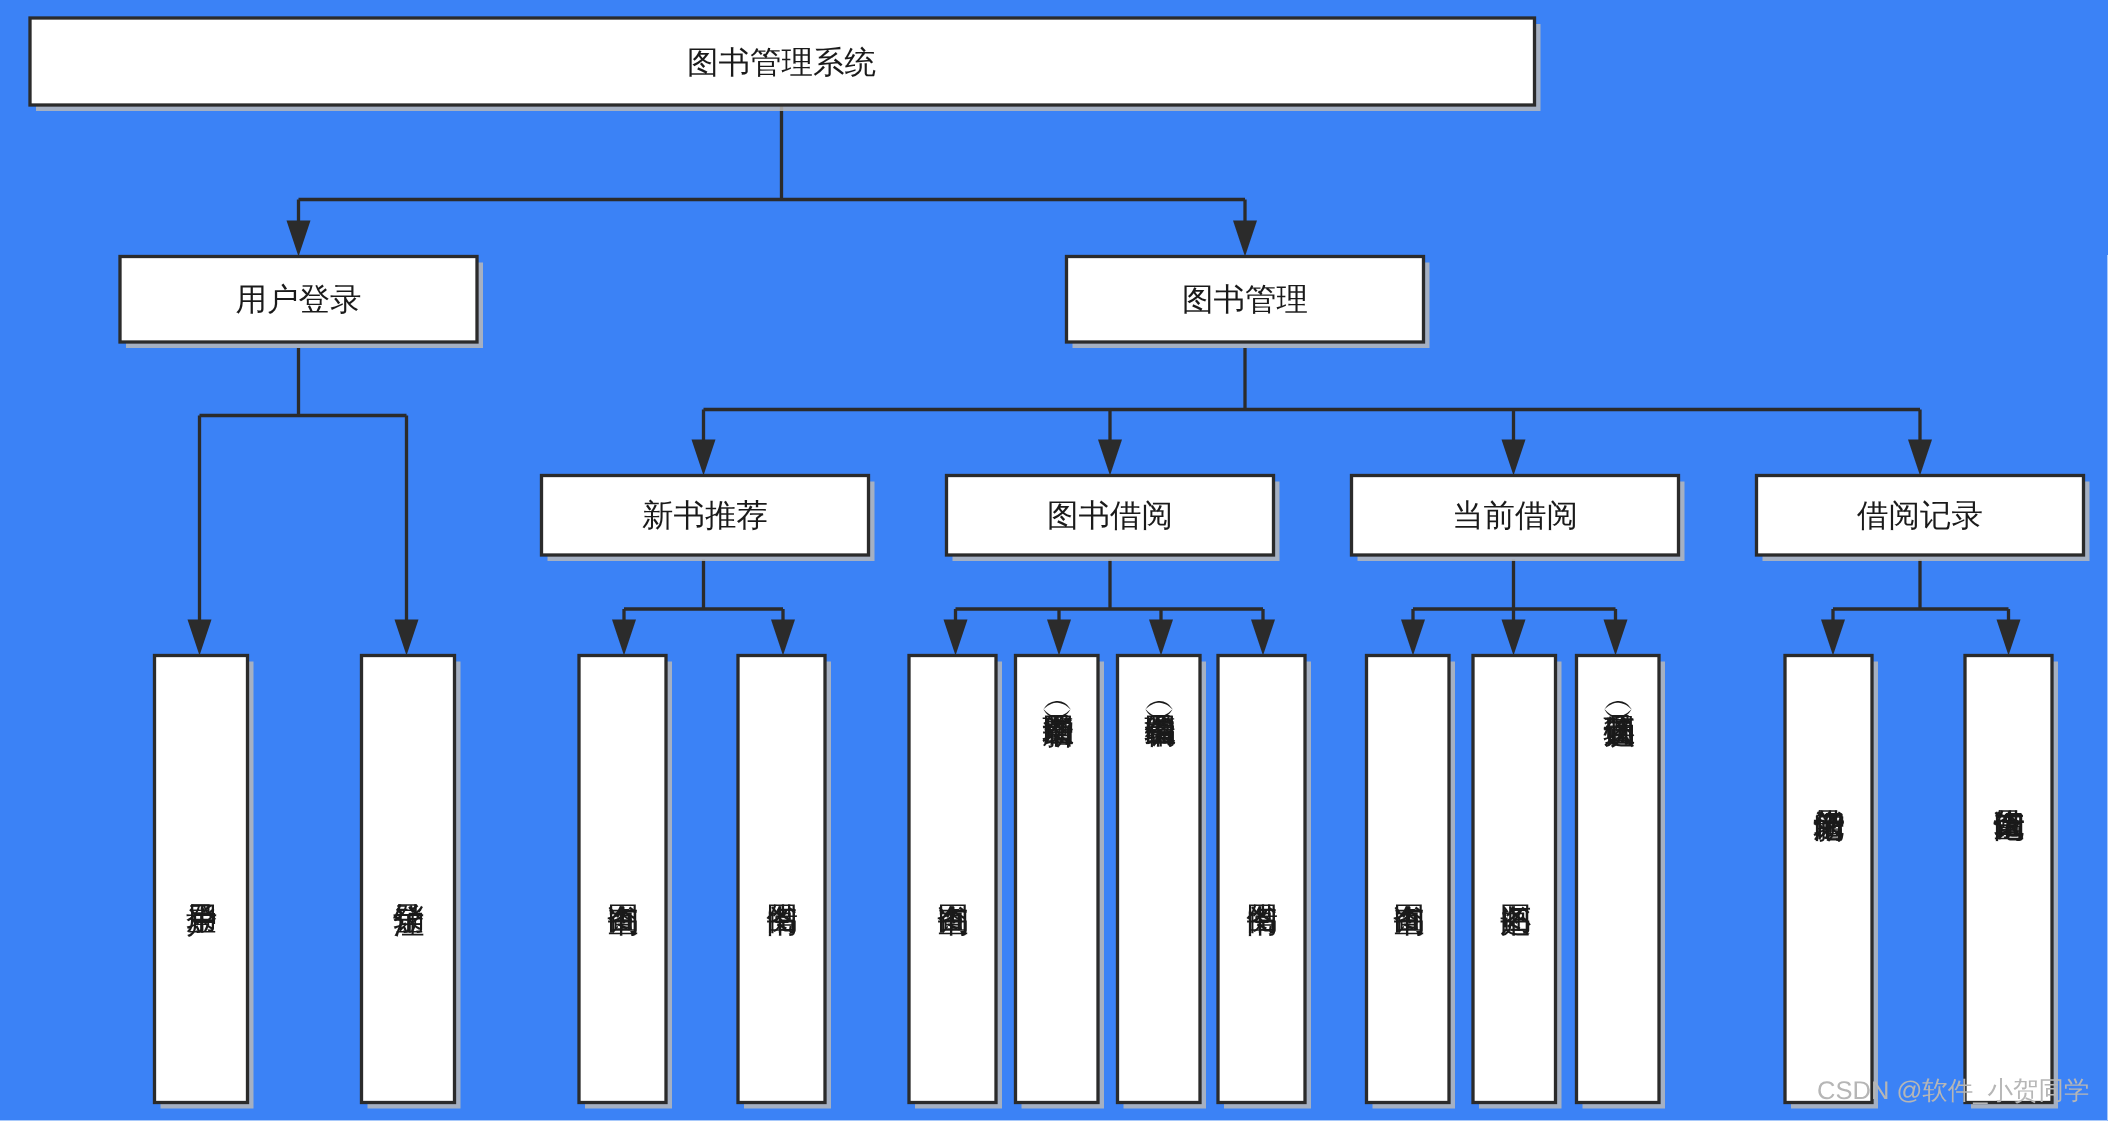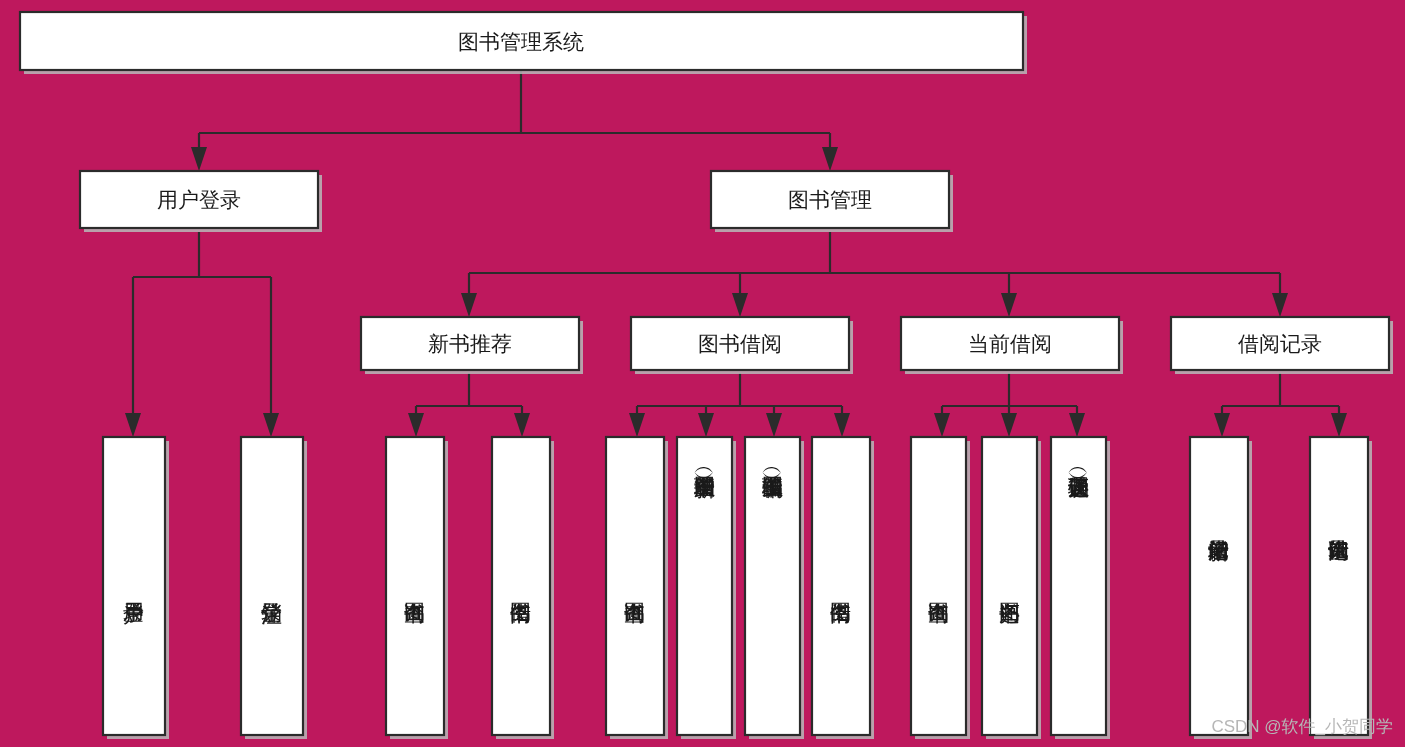--- a/index.html
+++ b/index.html
@@ -8,21 +8,21 @@
     padding: 0;
     background: #ffffff;
   }
   body {
     font-family: "Liberation Sans", "DejaVu Sans", sans-serif;
   }
   #diagram-root {
     position: relative;
     width: 1405px;
     height: 747px;
-    background: #be185d;
+    background: #3b82f6;
     overflow: hidden;
   }
   svg#flowchart {
     position: absolute;
     left: 0;
     top: 0;
     width: 1405px;
     height: 747px;
     display: block;
   }

